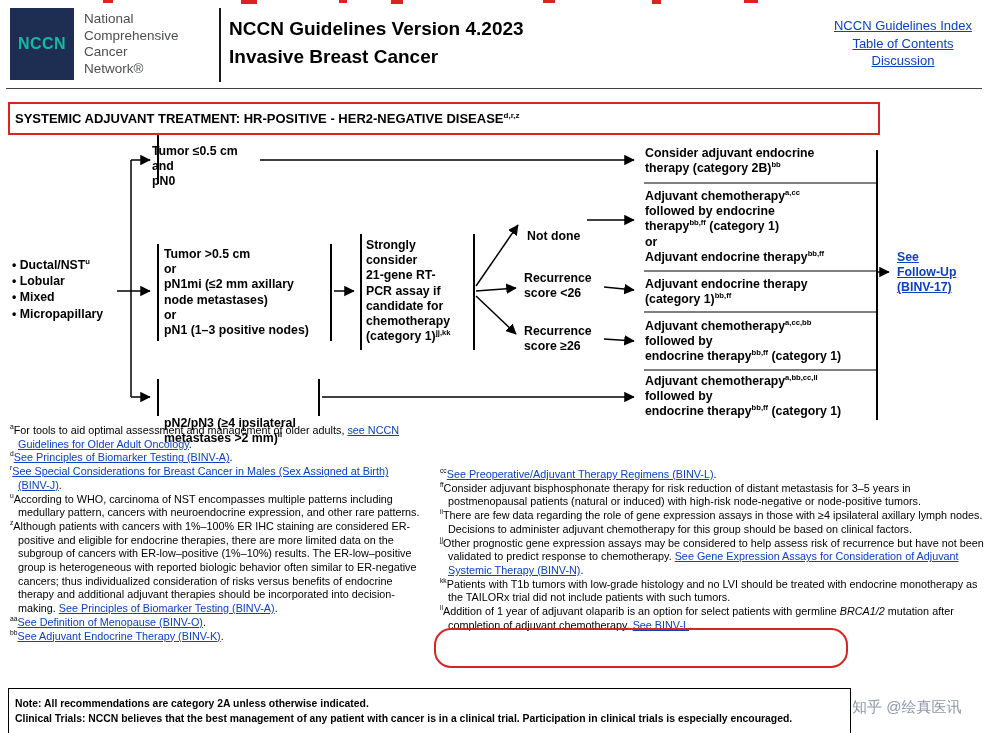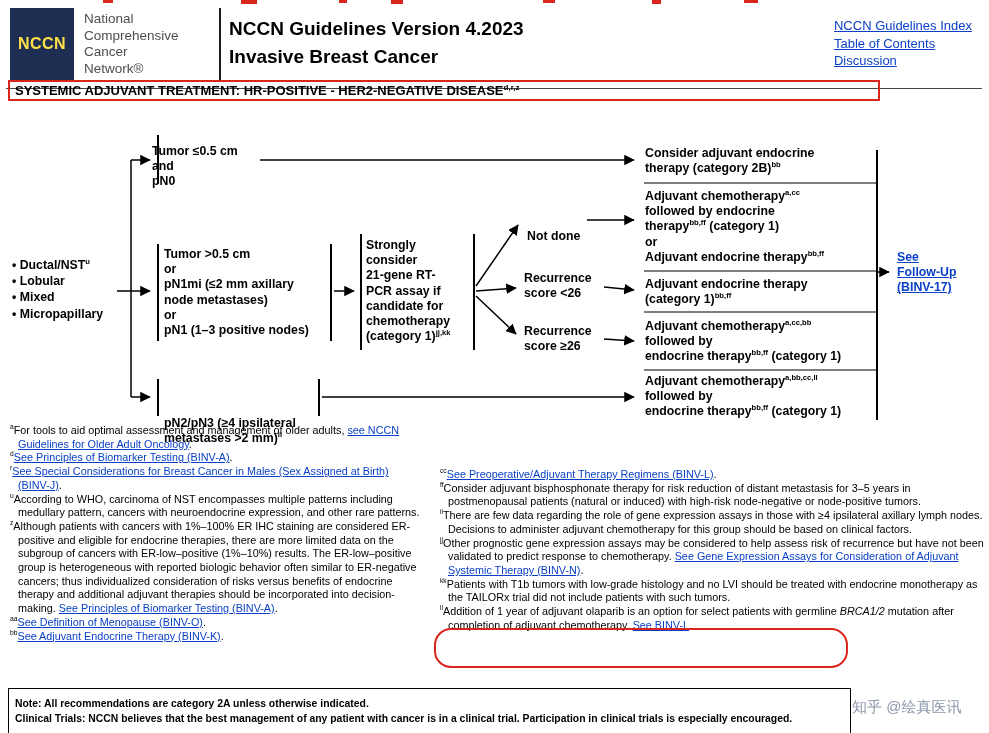--- a/index.html
+++ b/index.html
@@ -26,39 +26,39 @@
 
   <div class="artifact" style="left:103px;width:10px;"></div>
   <div class="artifact" style="left:241px;width:16px;height:4px;"></div>
   <div class="artifact" style="left:339px;width:8px;"></div>
   <div class="artifact" style="left:391px;width:12px;height:4px;"></div>
   <div class="artifact" style="left:543px;width:12px;"></div>
   <div class="artifact" style="left:652px;width:9px;height:4px;"></div>
   <div class="artifact" style="left:744px;width:14px;"></div>
 
   <div class="abs" style="left:10px;top:8px;width:64px;height:72px;background:#1e2d52;display:flex;align-items:center;justify-content:center;">
-    <span style="color:#fde047;font-weight:bold;font-size:16px;letter-spacing:0.5px;">NCCN</span>
+    <span style="color:#14b8a6;font-weight:bold;font-size:16px;letter-spacing:0.5px;">NCCN</span>
   </div>
 
   <div class="abs orgtxt" style="left:84px;top:11px;"><span>National</span><br><span>Comprehensive</span><br><span>Cancer</span><br><span>Network®</span></div>
 
   <div class="abs" style="left:219px;top:8px;height:74px;width:0;border-left:2px solid #1a1a1a;"></div>
 
   <div class="abs title" style="left:229px;top:18px;">NCCN Guidelines Version 4.2023</div>
   <div class="abs title" style="left:229px;top:46px;">Invasive Breast Cancer</div>
 
-  <div class="abs" style="right:17px;top:17px;text-align:left;">
+  <div class="abs" style="right:17px;top:17px;text-align:center;">
     <div class="hlink">NCCN Guidelines Index</div>
     <div class="hlink">Table of Contents</div>
     <div class="hlink">Discussion</div>
   </div>
 
   <div class="abs" style="left:6px;top:88px;width:976px;height:1px;background:#444;"></div>
 
-  <div class="abs" style="left:8px;top:80px;width:858px;border:2.5px solid #d9251d;padding:0 5px;">
+  <div class="abs" style="left:8px;top:102px;width:858px;border:2.5px solid #d9251d;padding:6px 5px;">
     <div class="bannertxt"><span>SYSTEMIC ADJUVANT TREATMENT: HR-POSITIVE - HER2-NEGATIVE DISEASE</span><sup>d,r,z</sup></div>
   </div>
 
   <svg class="abs" style="left:0;top:0;pointer-events:none;" width="989" height="733">
     <defs>
       <marker id="ah" markerWidth="8" markerHeight="8" refX="6.5" refY="3.5" orient="auto">
         <path d="M0,0 L7,3.5 L0,7 Z" fill="#000"></path>
       </marker>
     </defs>
     <g stroke="#000" stroke-width="1.5" fill="none">

